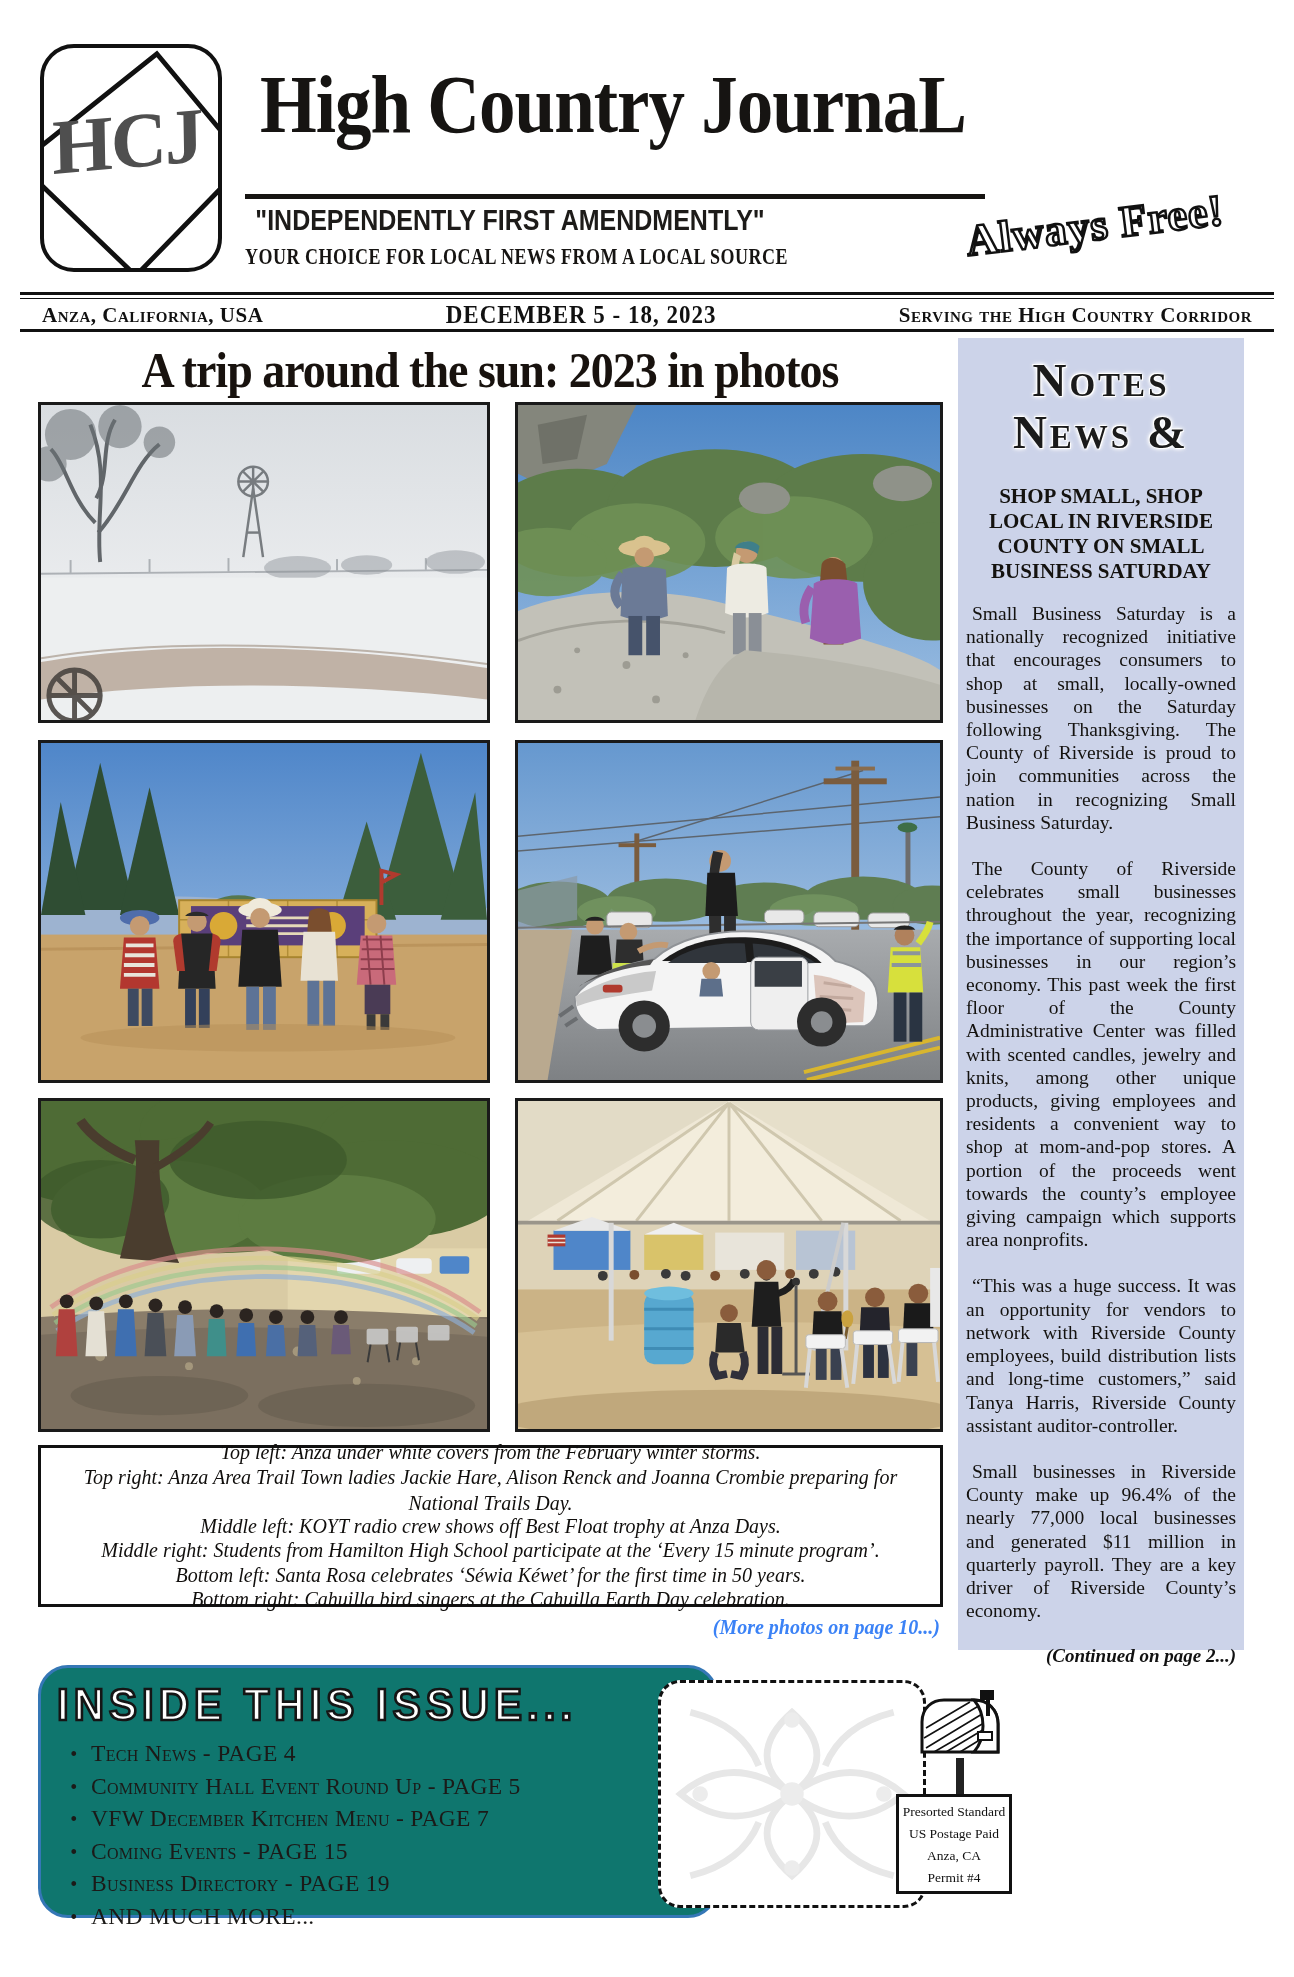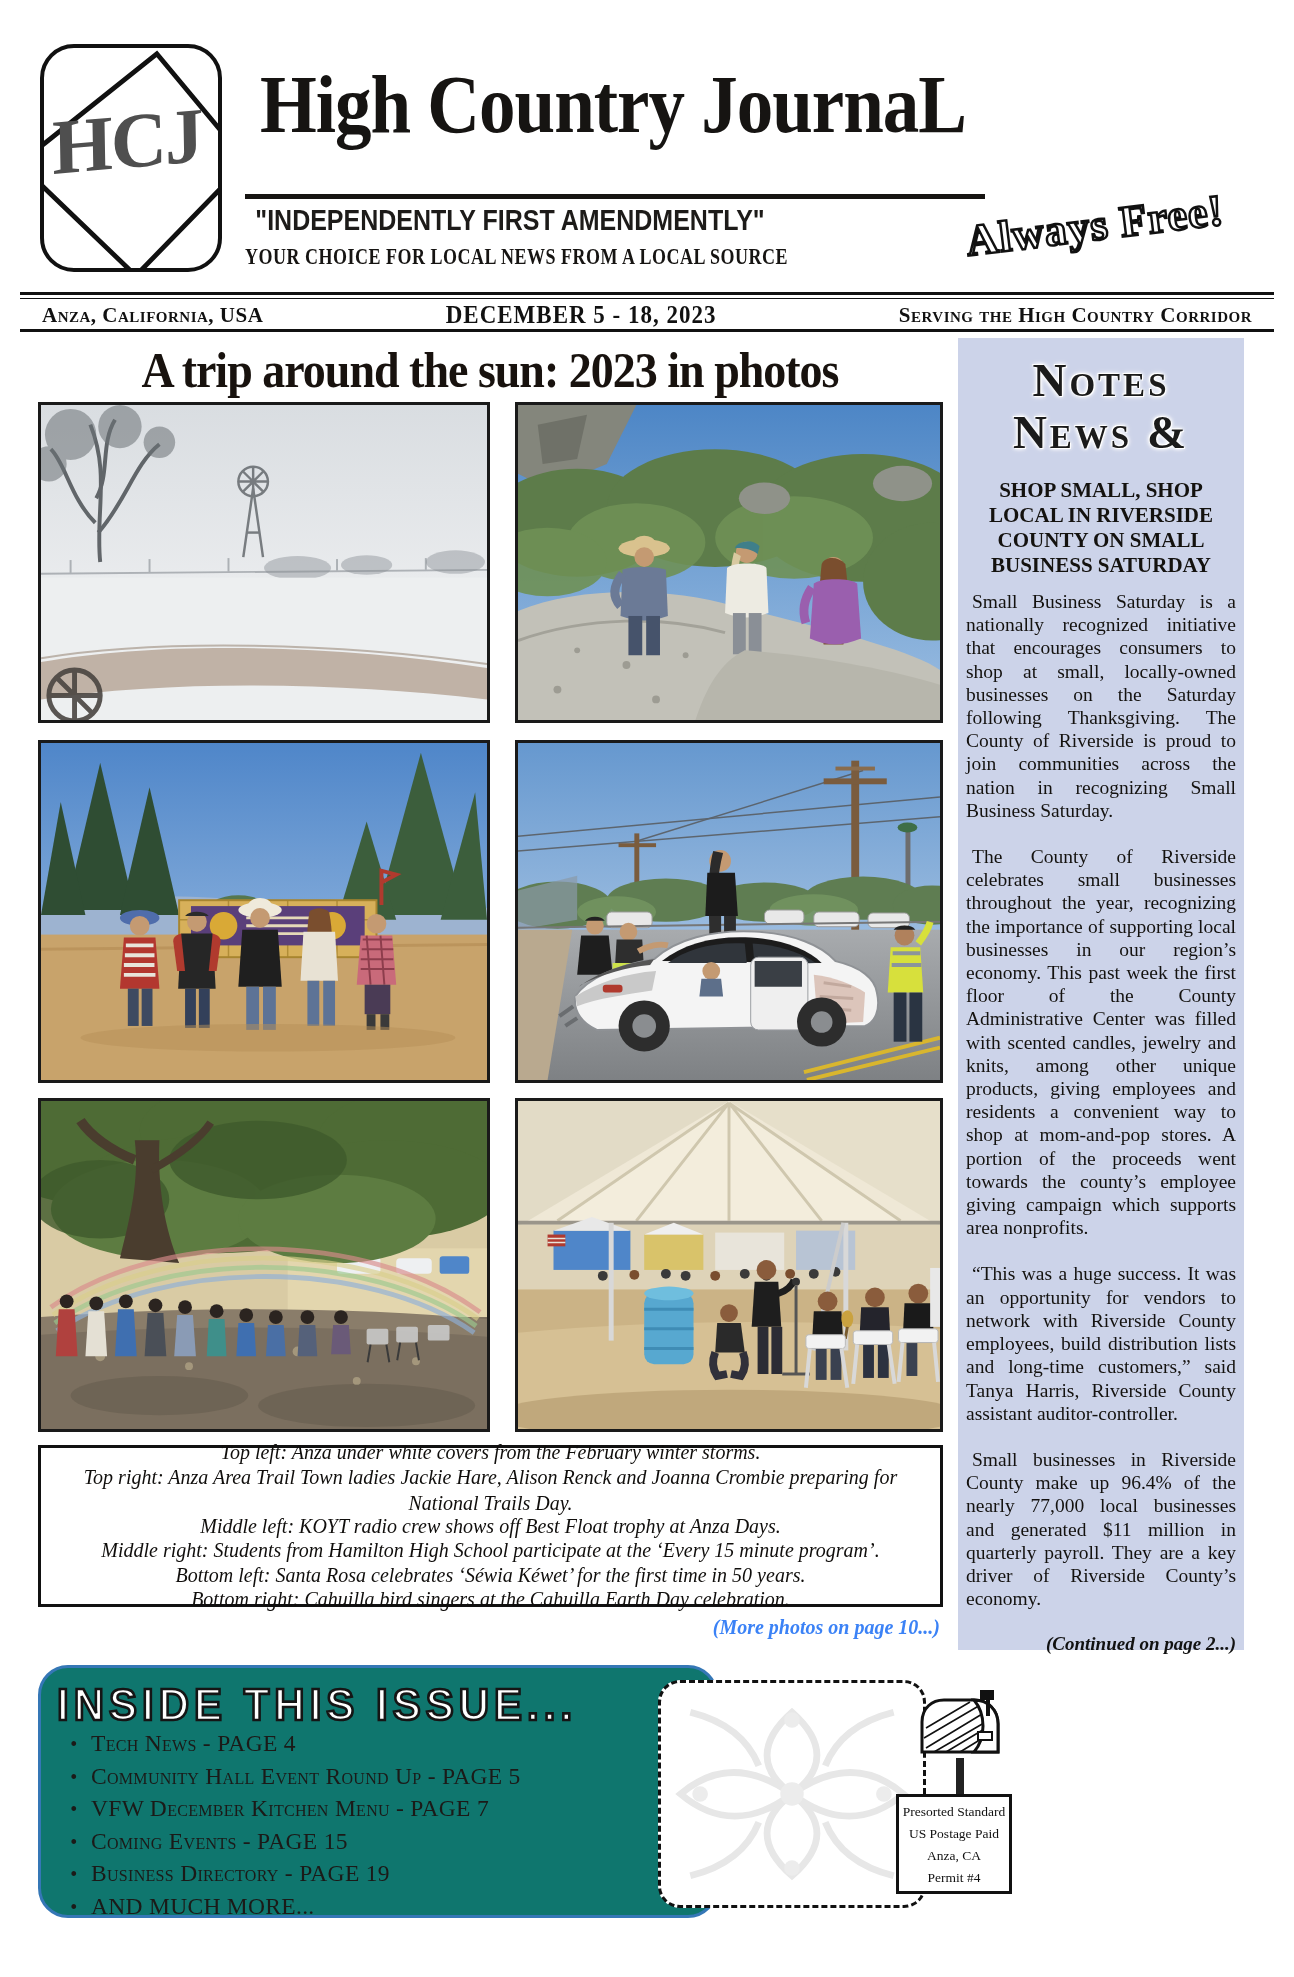--- a/index.html
+++ b/index.html
@@ -48,32 +48,32 @@
   .caption-box{left:38px;top:1445px;width:905px;height:162px;border:3px solid #111;background:#fff;
                display:flex;flex-direction:column;justify-content:center;align-items:center;padding:6px 14px;}
   .cap-line{font-style:italic;font-size:20px;line-height:24.5px;text-align:center;color:#100e0c;transform:scaleY(1.05);}
   .more-note{left:540px;top:1616px;width:400px;text-align:right;font-weight:bold;font-style:italic;font-size:20px;color:#3b82f6;}
 
   
   .sidebar{left:958px;top:338px;width:286px;height:1312px;background:#ccd3e9;padding:16px 8px 12px 8px;}
   .nn-title{text-align:center;font-weight:bold;font-size:47px;line-height:52px;font-variant:small-caps;
             letter-spacing:3px;color:#1b1b1b;
             text-shadow:0 0 4px #fff,0 0 4px #fff,0 0 6px #fff,1px 1px 0 #fff,-1px -1px 0 #fff;}
-  .nn-subhead{margin-top:20px;text-align:center;font-weight:bold;font-size:21px;line-height:25px;color:#14120f;}
-  .nn-body{margin-top:12px;font-size:19.5px;line-height:23.2px;text-align:justify;color:#14120f;}
+  .nn-subhead{margin-top:26px;text-align:center;font-weight:bold;font-size:21px;line-height:25px;color:#14120f;}
+  .nn-body{margin-top:18px;font-size:19.5px;line-height:23.2px;text-align:justify;color:#14120f;}
   .nn-body .para{margin-bottom:23px;text-indent:6px;}
   .nn-cont{text-align:right;font-weight:bold;font-style:italic;font-size:19px;margin-top:10px;}
 
   
   .toc-box{left:38px;top:1665px;width:680px;height:253px;background:#0f766e;border:3px solid #3577b6;border-radius:30px;
            padding:12px 20px 10px 16px;}
   .toc-title{font-family:"Liberation Sans",sans-serif;font-weight:900;font-size:42px;letter-spacing:5px;
              color:#ffffff;-webkit-text-stroke:2.6px #151515;text-shadow:0 0 1px #151515;
              transform:scaleY(1.05);transform-origin:left top;white-space:nowrap;}
-  .toc-list{}
+  .toc-list{margin-top:10px;}
   .toc-item{font-variant:small-caps;font-size:23.5px;line-height:31.5px;color:#1b1a18;letter-spacing:.3px;}
   .toc-item .bullet{display:inline-block;width:34px;text-align:center;font-size:20px;}
 
   
   .address-box{left:658px;top:1680px;width:268px;height:228px;border:3px dashed #111;border-radius:22px;background:#fff;overflow:hidden;}
   .address-box svg{width:100%;height:100%;display:block;}
   .mailbox{left:900px;top:1688px;width:108px;height:108px;}
   .mailbox svg{width:100%;height:100%;display:block;}
   .postage-box{left:896px;top:1794px;width:116px;height:100px;border:3px solid #111;background:#fff;
                display:flex;flex-direction:column;justify-content:center;gap:9px;}

